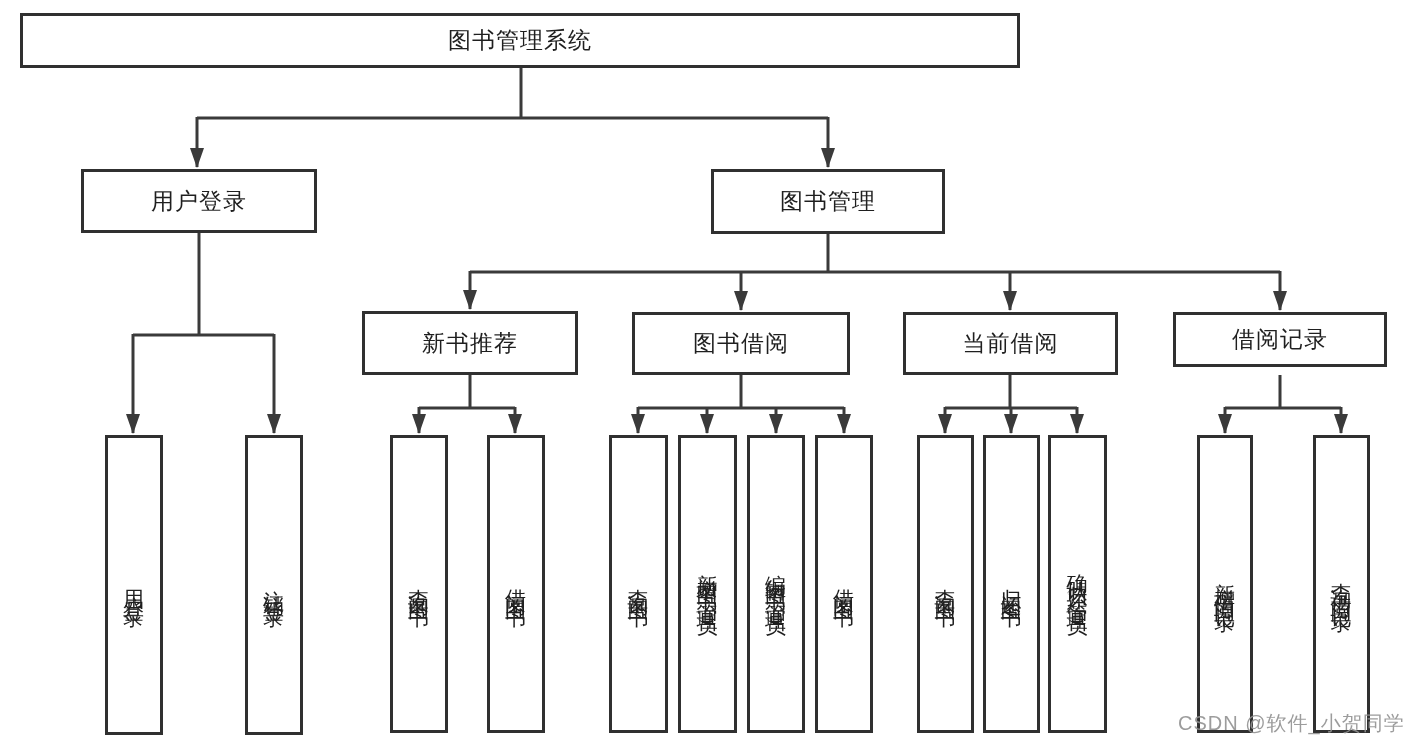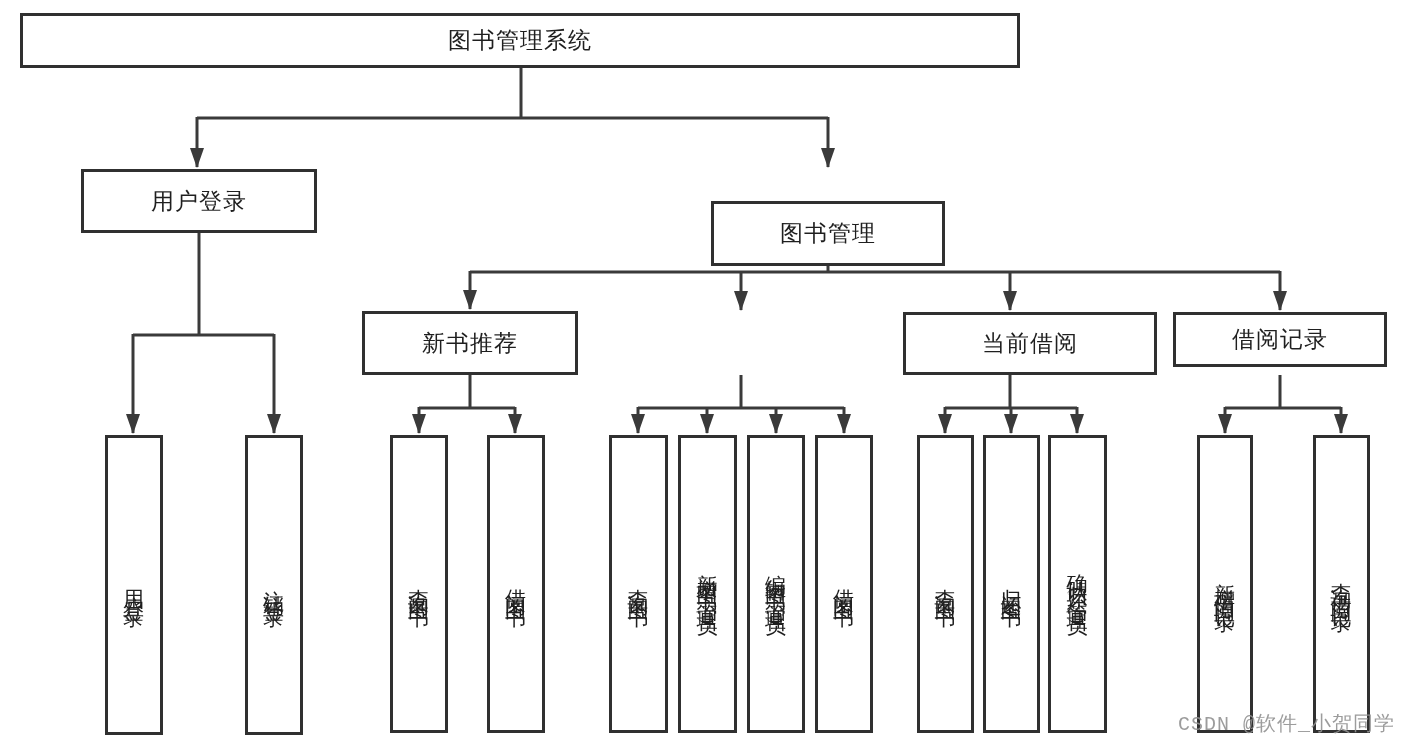--- a/index.html
+++ b/index.html
@@ -55,21 +55,20 @@
   }
   .watermark {
     position: absolute;
     left: 1178px;
     top: 710px;
     z-index: 5;
     font-size: 20px;
     color: rgba(145, 145, 145, 0.9);
     white-space: nowrap;
     letter-spacing: 1px;
-    font-family: Liberation Mono, monospace;
   }
 </style>
 </head>
 <body>
 
 <div class="canvas">
 
   <svg class="wires" width="1405" height="747" viewBox="0 0 1405 747">
     <defs>
       <marker id="arrow" markerUnits="userSpaceOnUse" markerWidth="24" markerHeight="18" refX="20" refY="9" orient="auto">
@@ -109,24 +108,25 @@
 
       <path d="M1280,375 V408 M1225,408 H1341"></path>
       <line x1="1225" y1="407" x2="1225" y2="433" marker-end="url(#arrow)"></line>
       <line x1="1341" y1="407" x2="1341" y2="433" marker-end="url(#arrow)"></line>
     </g>
   </svg>
 
   <div class="box" style="left:20px; top:13px; width:1000px; height:55px;">图书管理系统</div>
 
   <div class="box" style="left:81px; top:169px; width:236px; height:64px;">用户登录</div>
-  <div class="box" style="left:711px; top:169px; width:234px; height:65px;margin-top:32px;">图书管理</div>
+  <div class="box" style="left:711px; top:169px; width:234px; height:65px;">图书管理</div>
 
   <div class="box" style="left:362px; top:311px; width:216px; height:64px;text-align:center;">新书推荐</div>
-  <div class="box" style="left:903px; top:312px; width:254px; height:63px;">当前借阅</div>
+  <div class="box" style="left:632px; top:312px; width:218px; height:63px;">图书借阅</div>
+  <div class="box" style="left:903px; top:312px; width:215px; height:63px;">当前借阅</div>
   <div class="box" style="left:1173px; top:312px; width:214px; height:55px;">借阅记录</div>
 
   <div class="vbox" style="left:105px; top:435px; width:58px; height:300px;">
     <span>用户登录</span>
   </div>
   <div class="vbox" style="left:245px; top:435px; width:58px; height:300px;">
     <span>注销登录</span>
   </div>
 
   <div class="vbox" style="left:390px; top:435px; width:58px; height:298px;">

